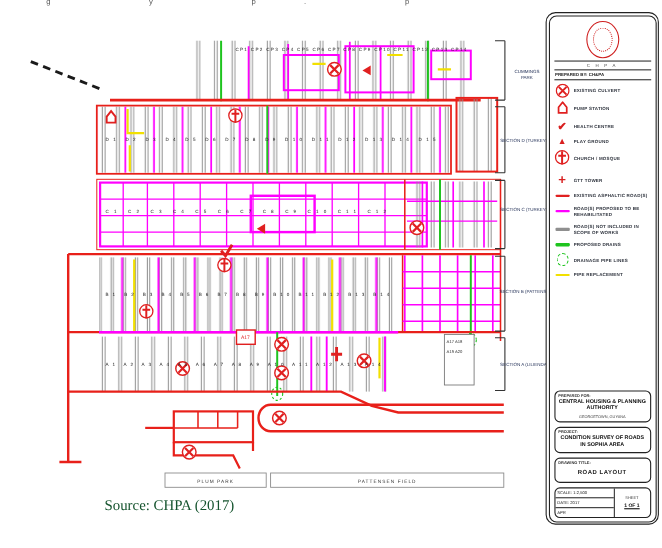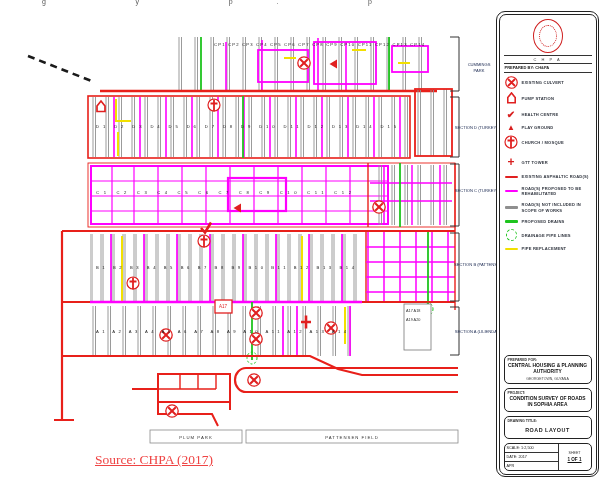--- a/index.html
+++ b/index.html
@@ -6,21 +6,21 @@
   body{width:602px;height:498px;position:relative;overflow:hidden;
        font-family:"Liberation Sans",sans-serif;color:#222;}
   svg text{font-family:"Liberation Sans",sans-serif;}
   .diag{stroke:#1a1a1a;stroke-width:2.6;stroke-dasharray:7 5;}
   .plots{font-size:4.2px;fill:#222;}
   .seclab{font-size:4.1px;fill:#1c2a52;text-anchor:middle;}
   .botlab{font-size:4.3px;fill:#333;text-anchor:middle;letter-spacing:1px;}
   .frag{font-size:7px;fill:#555;}
 
   .src{position:absolute;left:95px;top:452px;font-family:"Liberation Serif",serif;
-       font-size:13.5px;color:#ef4444;text-decoration:underline;}
+       font-size:13.5px;color:#14532d;}
 
   
   .panel{position:absolute;left:496px;top:11px;width:103px;height:466px;
          border:1.6px solid #222;border-radius:9px;background:#fff;box-sizing:border-box;}
   .panel-inner{position:absolute;inset:1.5px;border:0.8px solid #222;border-radius:7px;
          padding:2px 4px 3px;display:flex;flex-direction:column;box-sizing:border-box;overflow:hidden;}
   .seal{width:28px;height:32px;border:1.4px solid #cf2020;border-radius:50%;
         margin:2px auto 0;display:flex;align-items:center;justify-content:center;flex:none;}
   .seal-in{width:16px;height:20px;border:1px dotted #cf2020;border-radius:50%;}
   .seal-cap{font-size:4px;text-align:center;letter-spacing:2px;border-top:0.8px solid #333;

